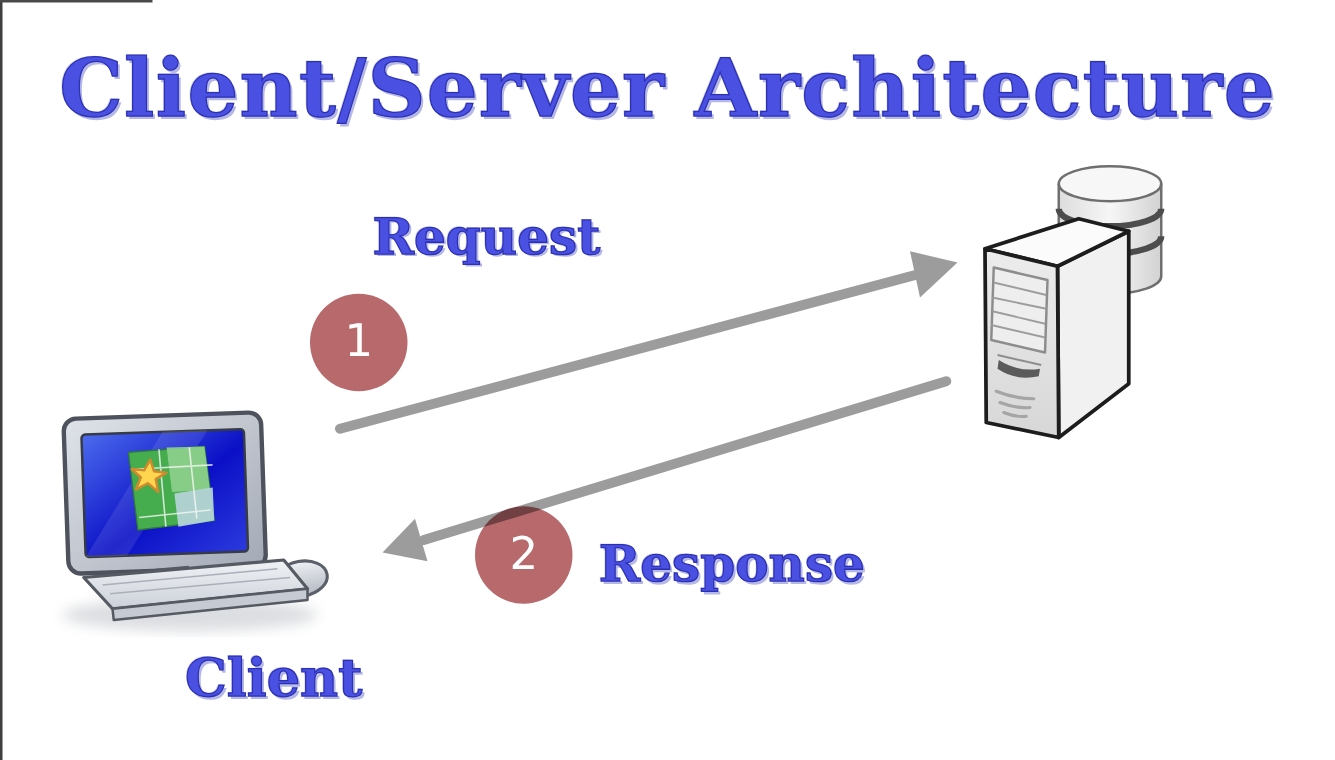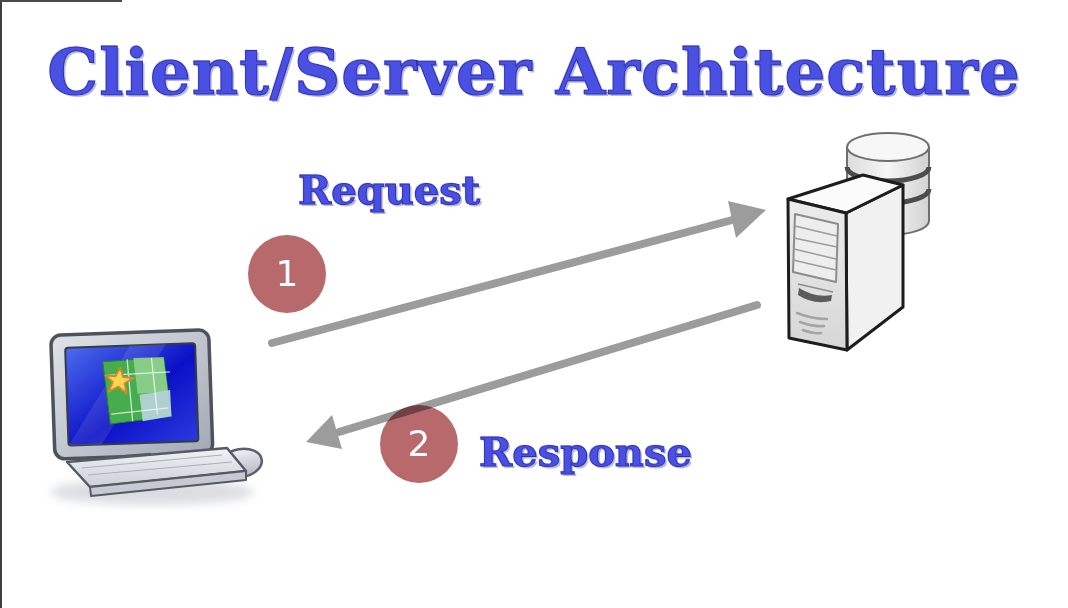--- a/index.html
+++ b/index.html
@@ -53,20 +53,21 @@
 
 <div class="canvas">
 
   <div class="frame-left"></div>
   <div class="frame-top"></div>
 
   <h1 class="sketch-text title" style="margin:0;">Client/Server Architecture</h1>
 
   <div class="sketch-text request">Request</div>
   <div class="sketch-text response">Response</div>
+  <div class="sketch-text client-lbl">Client</div>
 
   <div class="badge badge1">
     <span>1</span>
   </div>
   <div class="badge badge2">
     <span>2</span>
   </div>
 
   <svg class="icon-svg client-icon" width="230" height="190" viewBox="0 0 230 190">
     <defs>

